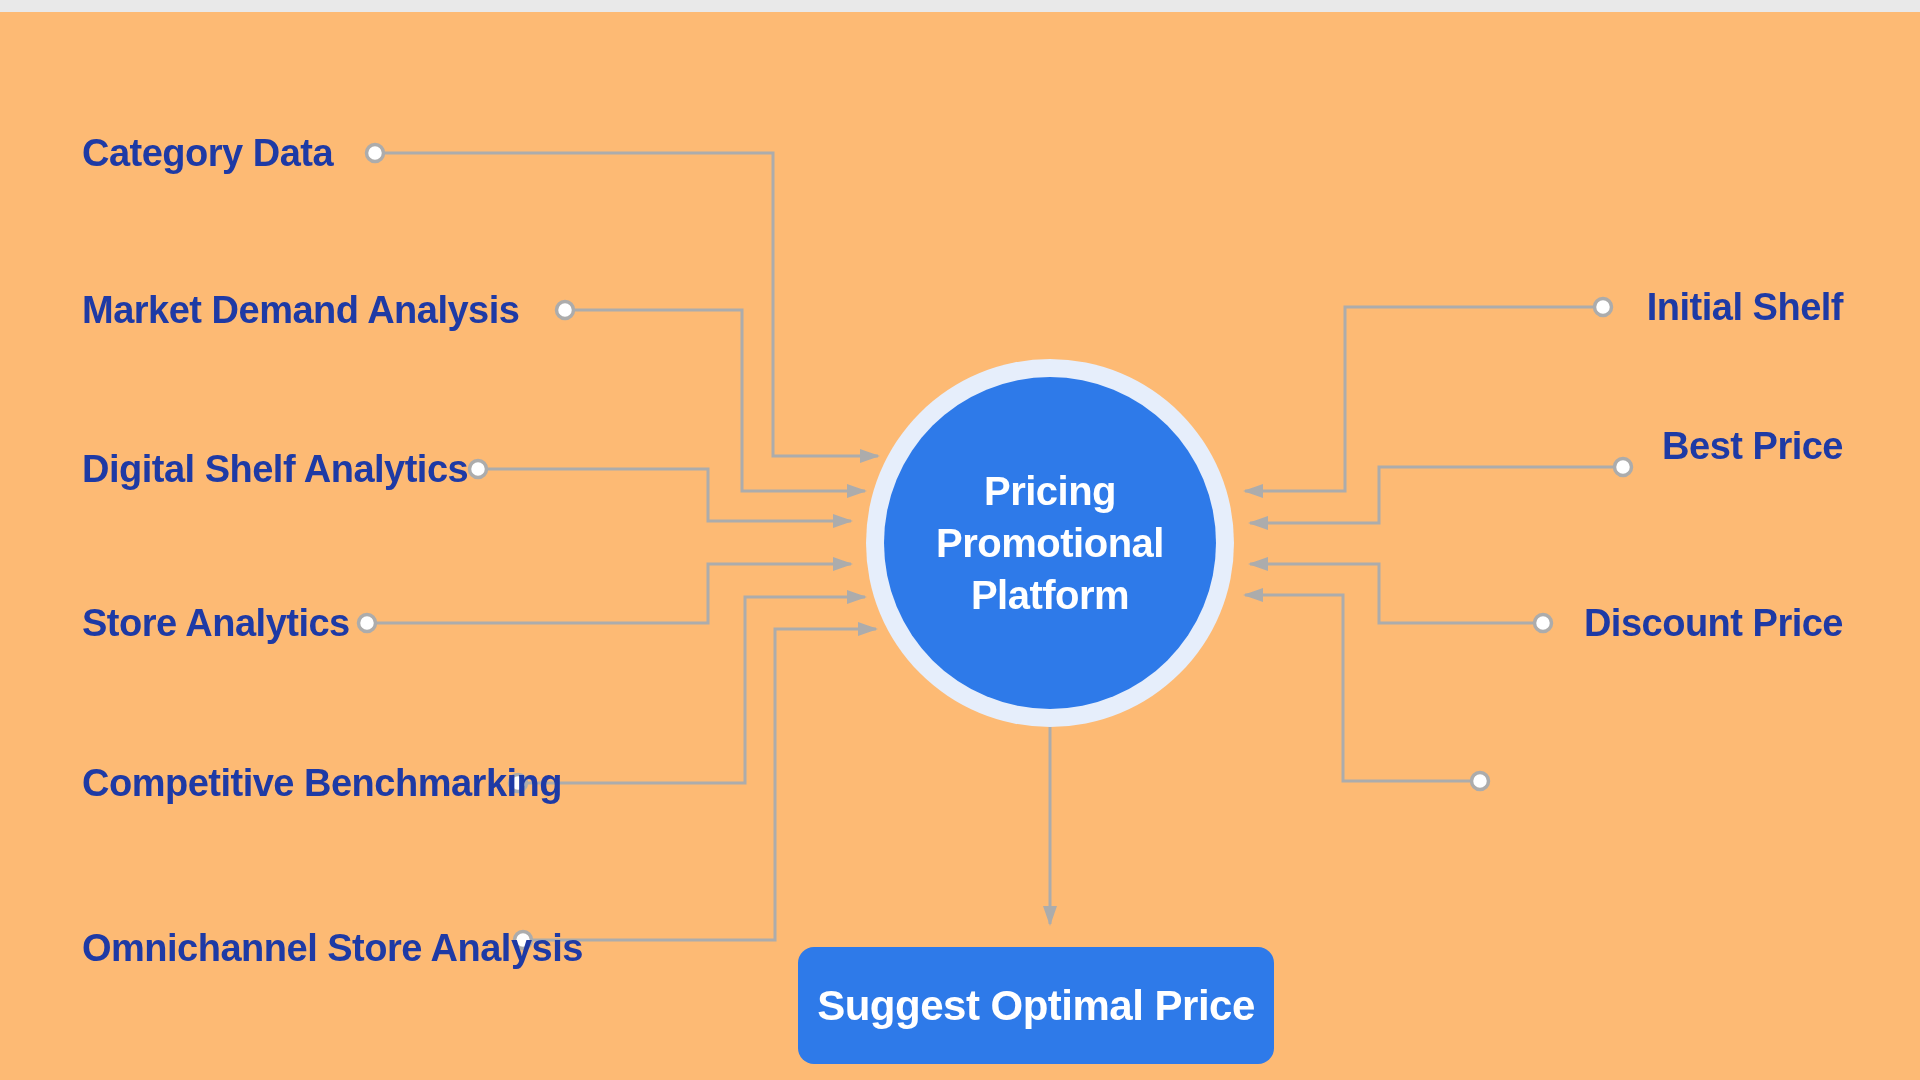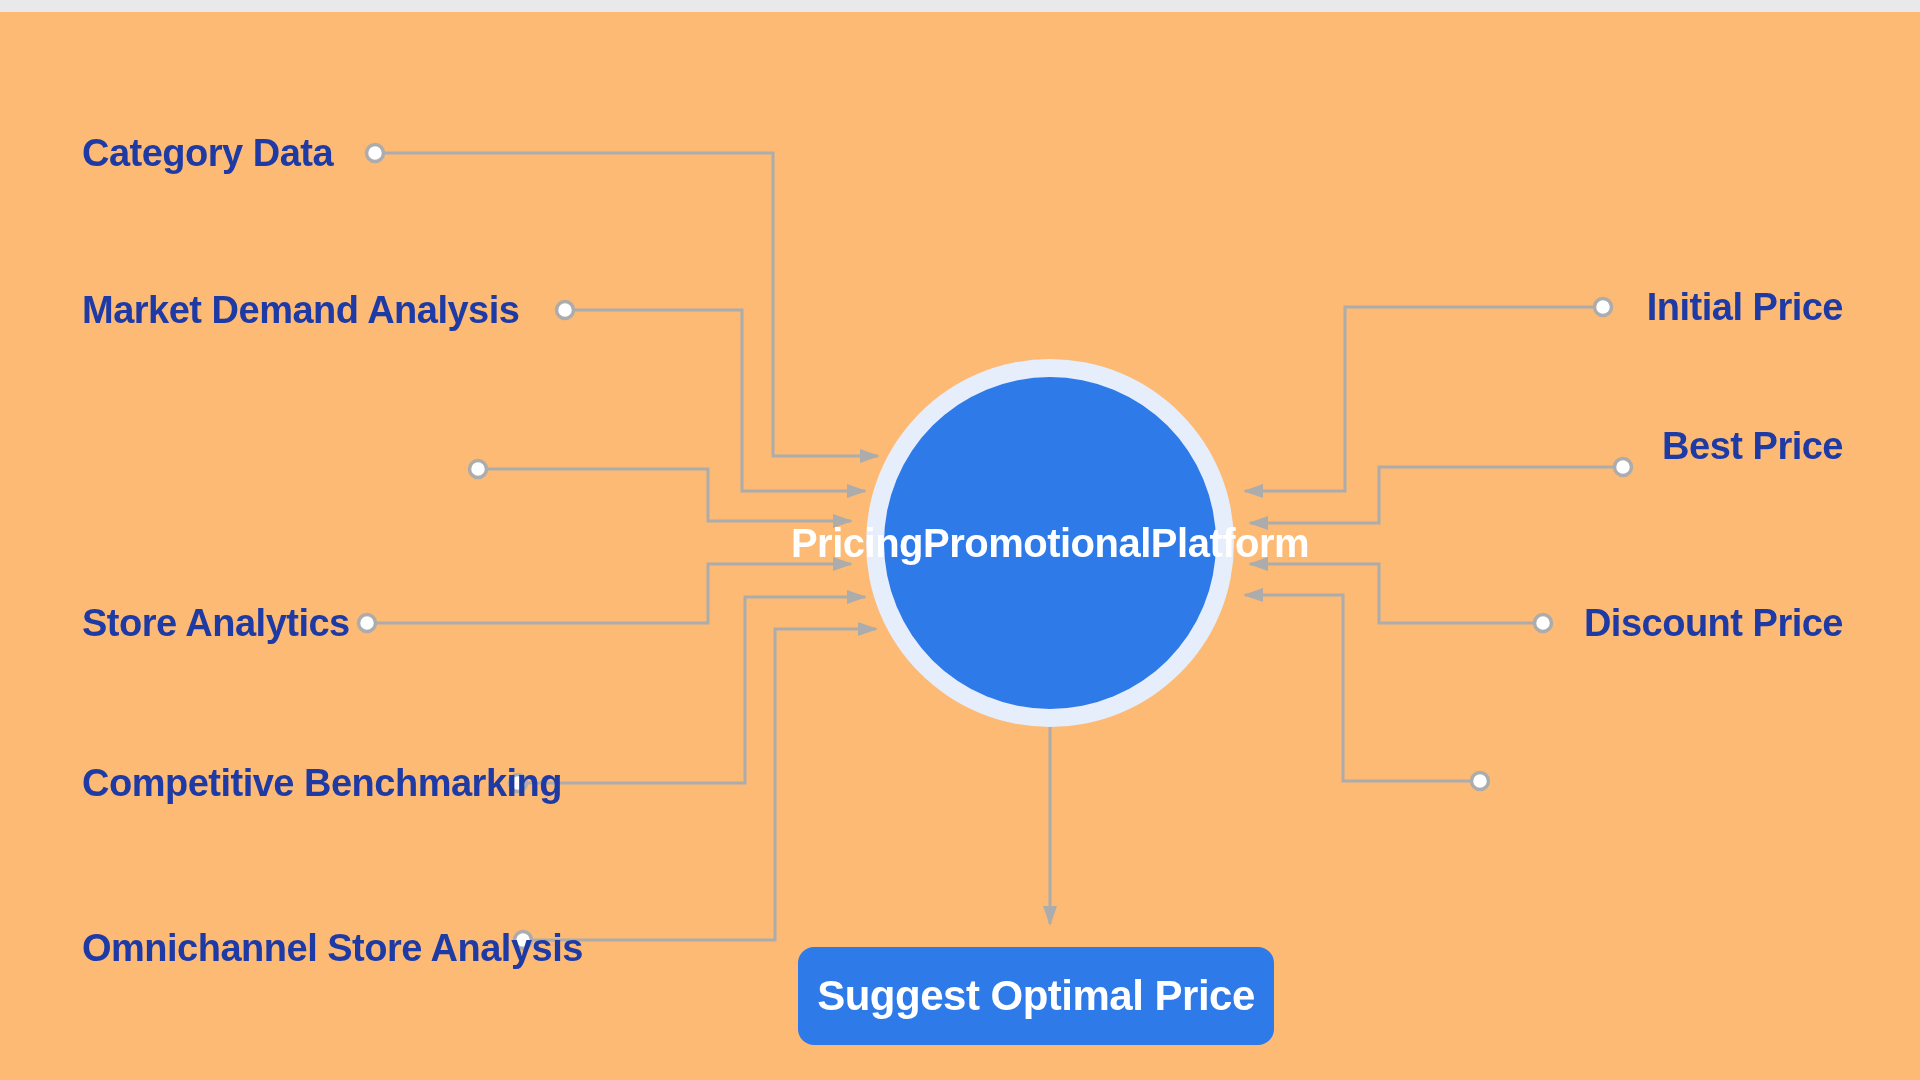--- a/index.html
+++ b/index.html
@@ -37,34 +37,34 @@
   }
   .io-label.left{left:82px;}
   .io-label.right{right:77px;text-align:right;}
   .center-node{
     position:absolute;
     left:884px;top:365px;
     width:332px;height:332px;
     border-radius:50%;
     background:var(--node-blue);
     box-shadow:0 0 0 18px var(--node-halo);
-    display:flex;flex-direction:row;
+    display:flex;flex-direction:column;
     align-items:center;justify-content:center;
   }
   .center-node .node-line{
     color:var(--text-white);
     font-size:40px;font-weight:bold;
     line-height:52px;
     letter-spacing:-0.5px;
     text-align:center;
   }
   .action-button{
     position:absolute;
     left:798px;top:935px;
-    width:476px;height:98px;
+    width:476px;height:117px;
     background:var(--button-blue);
     border-radius:16px;
     border:none;
     display:flex;align-items:center;justify-content:center;
     color:var(--text-white);
     font-family:"Liberation Sans", sans-serif;
     font-size:42px;font-weight:bold;
     letter-spacing:-0.5px;
     cursor:pointer;
     white-space:nowrap;
@@ -109,25 +109,26 @@
     <circle cx="518" cy="771" r="8.5"></circle>
     <circle cx="523" cy="928" r="8.5"></circle>
     <circle cx="1603" cy="295" r="8.5"></circle>
     <circle cx="1623" cy="455" r="8.5"></circle>
     <circle cx="1543" cy="611" r="8.5"></circle>
     <circle cx="1480" cy="769" r="8.5"></circle>
   </svg>
 
   <div class="io-label left" style="top:119px">Category Data</div>
   <div class="io-label left" style="top:276px">Market Demand Analysis</div>
+  <div class="io-label left" style="top:435px">Digital Shelf Analytics</div>
   <div class="io-label left" style="top:589px">Store Analytics</div>
   <div class="io-label left" style="top:749px">Competitive Benchmarking</div>
   <div class="io-label left" style="top:914px">Omnichannel Store Analysis</div>
 
-  <div class="io-label right" style="top:273px">Initial Price</div>
+  <div class="io-label right" style="top:273px">Initial Shelf</div>
   <div class="io-label right" style="top:412px">Best Price</div>
   <div class="io-label right" style="top:589px">Discount Price</div>
 
   <div class="center-node">
     <div class="node-line">Pricing</div>
     <div class="node-line">Promotional</div>
     <div class="node-line">Platform</div>
   </div>
 
   <div class="action-button" role="button">Suggest Optimal Price</div>

